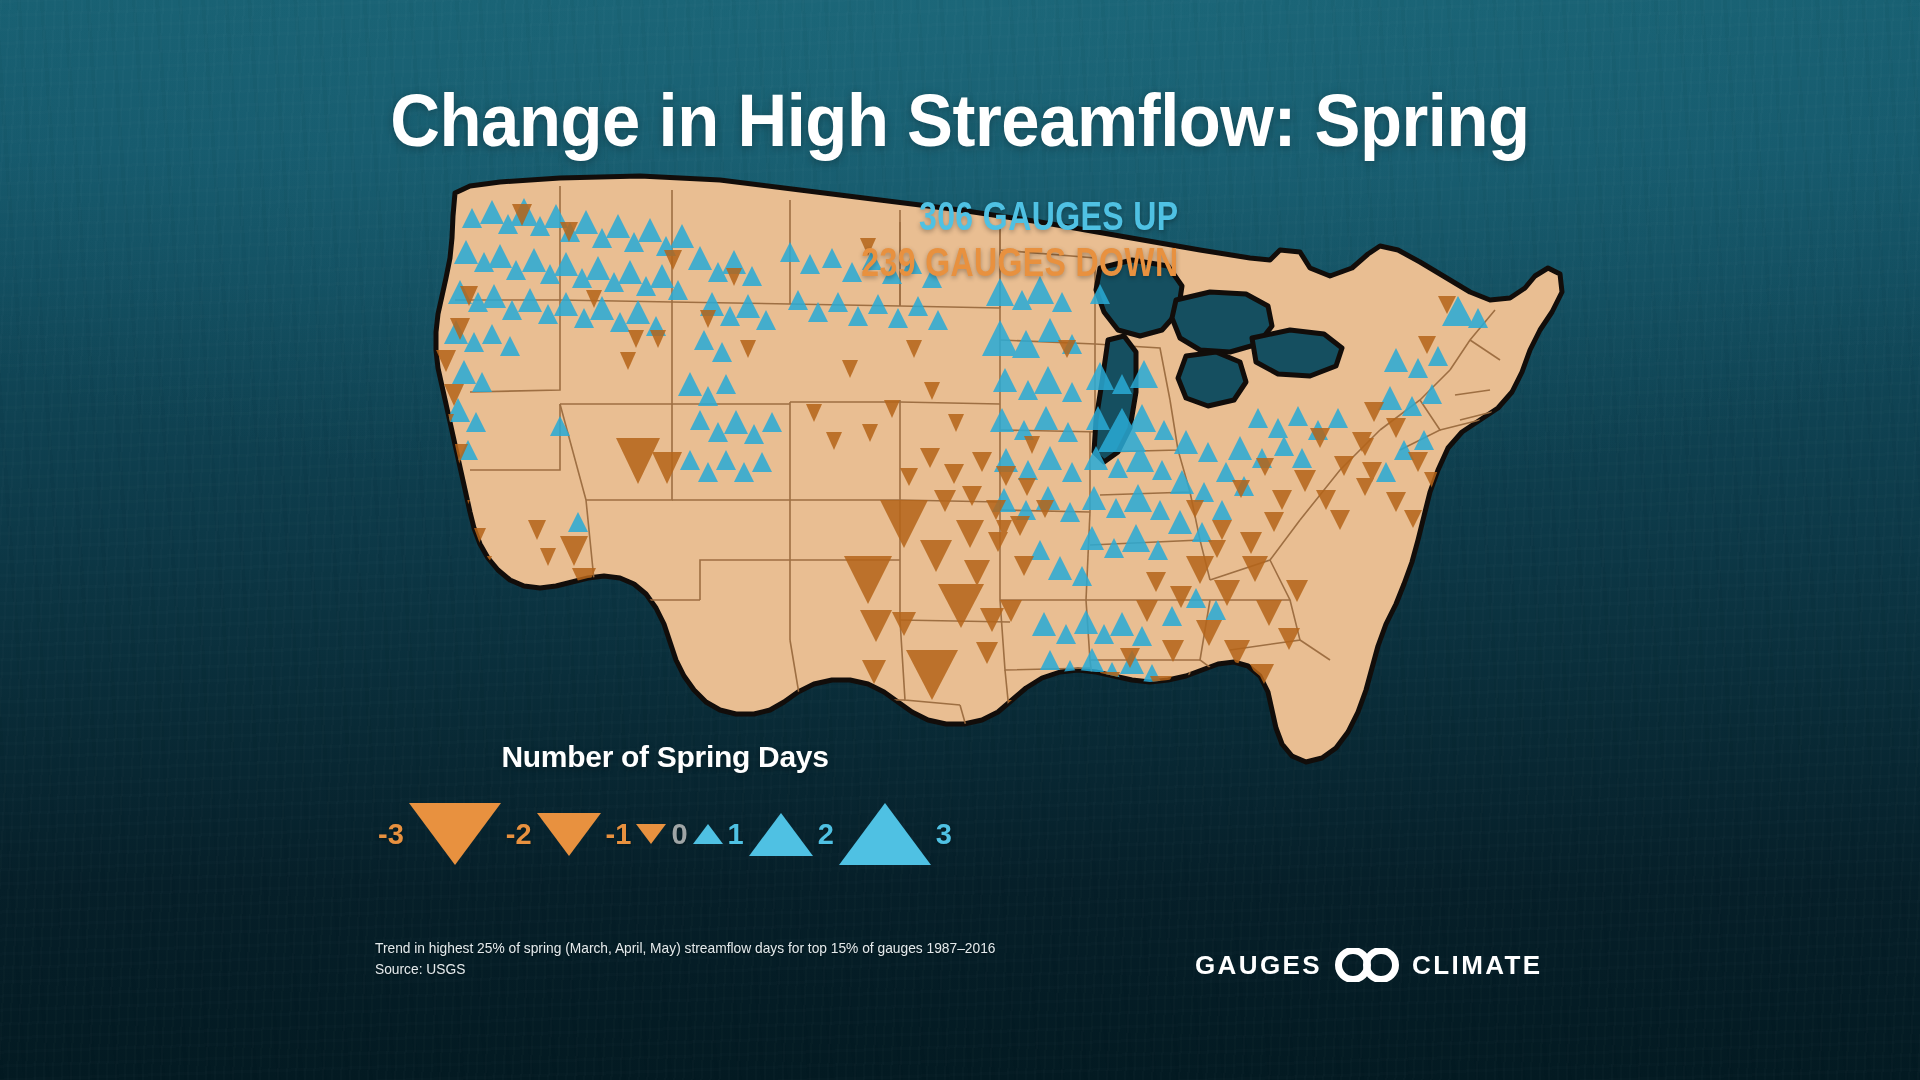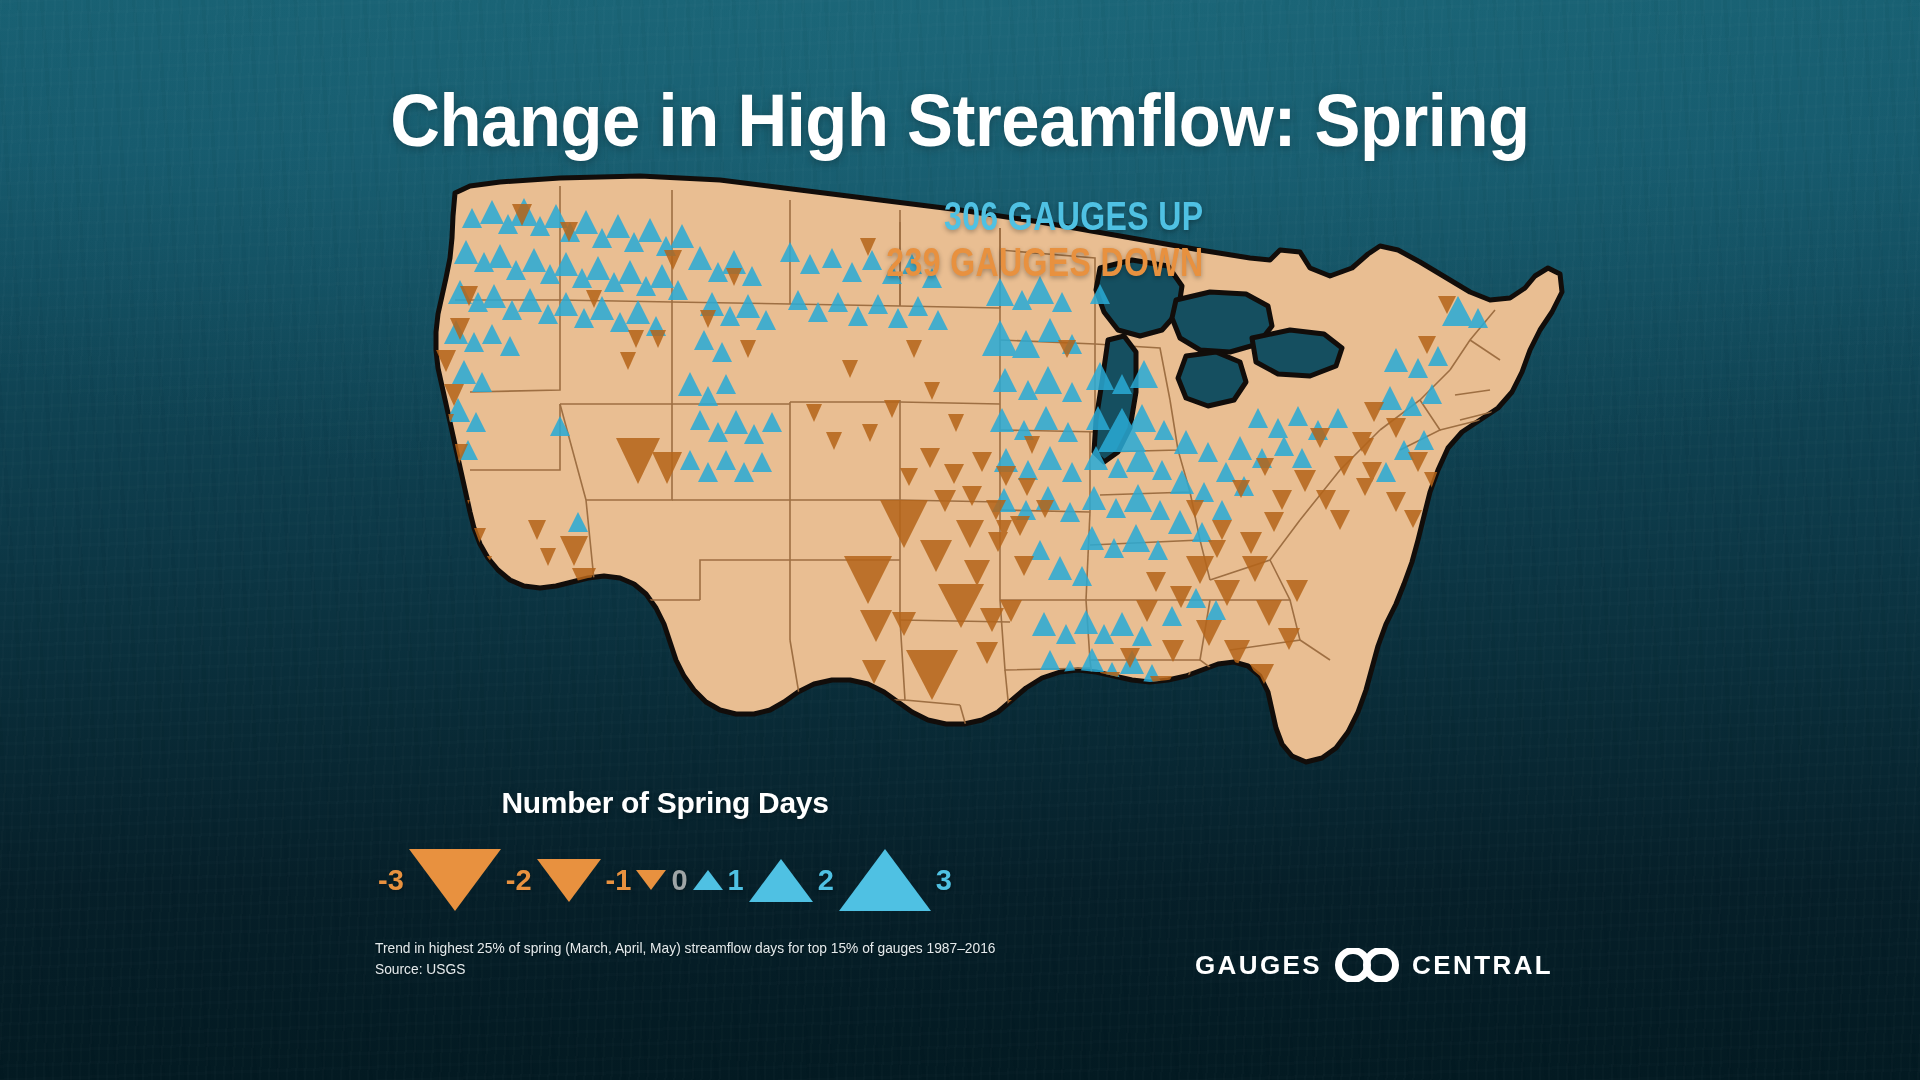--- a/index.html
+++ b/index.html
@@ -39,37 +39,37 @@
     font-weight:bold;
     font-size:74px;
     letter-spacing:-0.5px;
     transform:scaleX(0.93);
     text-shadow:0 2px 10px rgba(0,0,0,.28);
     white-space:nowrap;
   }
 
   
   #stats{
-    position:absolute;right:717px;top:196px;text-align:right;
+    position:absolute;right:742px;top:196px;text-align:right;
     line-height:1.0;white-space:nowrap;
   }
   #stats div{
     font-family:"Liberation Sans", sans-serif;
     font-weight:bold;font-size:40px;letter-spacing:.5px;
     transform:scaleX(0.80);transform-origin:right center;
     text-shadow:0 2px 6px rgba(0,0,0,.3);
   }
   .stat-up{color:#4FC1E3;}
   .stat-down{color:#E8913F;margin-top:6px;}
 
   
   #map{position:absolute;left:0;top:0;width:1920px;height:1080px;}
 
   
-  #legend{position:absolute;left:345px;top:786px;width:640px;}
+  #legend{position:absolute;left:345px;top:740px;width:640px;}
   #legend-title{
     color:#fff;font-weight:bold;font-size:30px;text-align:center;
     font-family:"Liberation Sans", sans-serif;
     letter-spacing:-0.3px;
     text-shadow:0 2px 6px rgba(0,0,0,.3);
   }
   #legend-row{
     display:flex;align-items:center;justify-content:center;
     height:96px;margin-top:12px;gap:0px;
   }
@@ -600,15 +600,15 @@
     <div>Trend in highest 25% of spring (March, April, May)  streamflow days for top 15% of gauges 1987–2016</div>
     <div>Source: USGS</div>
   </div>
 
   <div id="logo">
     <span class="word">GAUGES</span>
     <svg width="64" height="34" viewBox="0 0 64 34">
       <circle cx="18" cy="17" r="14.5" fill="none" stroke="#ffffff" stroke-width="7"></circle>
       <circle cx="46" cy="17" r="14.5" fill="none" stroke="#ffffff" stroke-width="7"></circle>
     </svg>
-    <span class="word">CENTRAL</span>
+    <span class="word">CLIMATE</span>
   </div>
 </div>
 
 </body></html>

